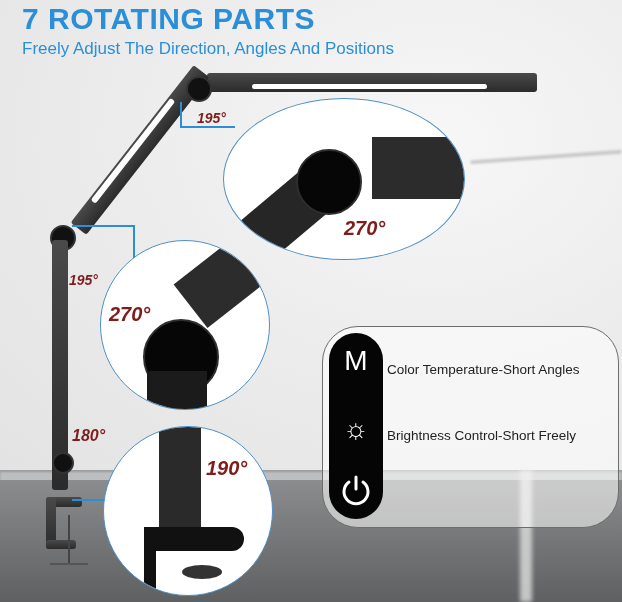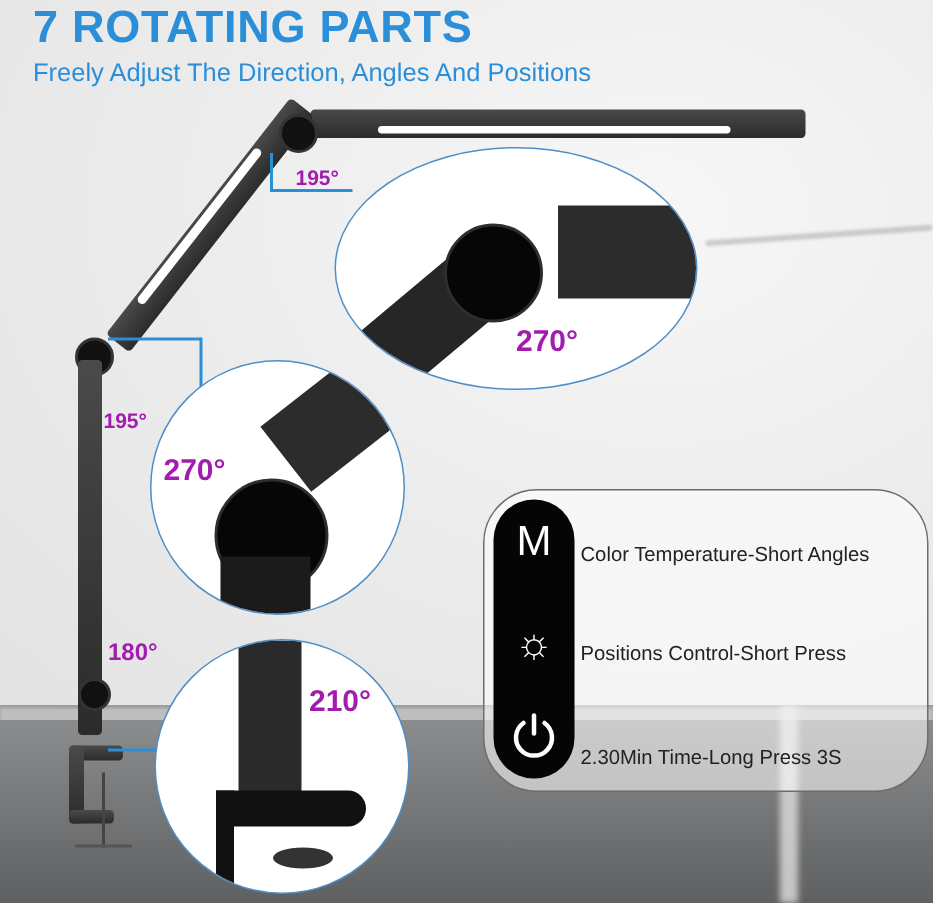--- a/index.html
+++ b/index.html
@@ -10,21 +10,21 @@
   .bg-crack{position:absolute;left:470px;top:155px;width:152px;height:4px;background:#9a9a9a;opacity:.45;transform:rotate(-4deg);border-radius:2px;filter:blur(1px);}
   .bg-table{position:absolute;left:0;top:480px;width:622px;height:122px;background:linear-gradient(180deg,#8b8c8d 0%,#5f6061 100%);}
   .bg-tabletop{position:absolute;left:0;top:472px;width:622px;height:14px;background:#bdbebf;filter:blur(1px);}
   .bg-post{position:absolute;left:520px;top:470px;width:12px;height:132px;background:#dedede;opacity:.8;filter:blur(2px);}
   .title{position:absolute;left:22px;top:2px;font-size:30px;font-weight:bold;color:#2a8fd8;letter-spacing:.5px;}
   .subtitle{position:absolute;left:22px;top:39px;font-size:17px;color:#2a8fd8;}
   .arm{position:absolute;background:linear-gradient(180deg,#4a4a4a,#2b2b2b);border-radius:3px;}
   .led{position:absolute;background:#fff;border-radius:3px;}
   .joint{position:absolute;width:22px;height:22px;border-radius:50%;background:#111;border:2px solid #333;}
   .bubble{position:absolute;background:#fff;border:1.5px solid #4f8fc7;border-radius:50%;overflow:hidden;}
-  .deg{position:absolute;color:#a21caf;font-weight:bold;}
+  .deg{position:absolute;color:#7f1d1d;font-weight:bold;font-style:italic;}
   .bline{position:absolute;background:#2a8fd8;}
   .panel{position:absolute;left:322px;top:326px;width:295px;height:200px;border:1.5px solid #6d6d6d;border-radius:36px;background:rgba(255,255,255,.55);}
   .pill{position:absolute;left:6px;top:6px;width:54px;height:186px;background:#050505;border-radius:27px;}
   .picon{position:absolute;left:0;width:54px;text-align:center;color:#fff;}
   .ptext{position:absolute;left:64px;font-size:13.5px;color:#222;}
 </style>
 </head>
 <body>
 
 <div class="bg-wall"></div>
@@ -80,30 +80,29 @@
   <div style="position:absolute;left:42px;top:78px;width:72px;height:72px;border-radius:50%;background:#060606;border:2px solid #2e2e2e;"></div>
   <div style="position:absolute;left:46px;top:130px;width:60px;height:50px;background:#1b1b1b;"></div>
   <div class="deg" style="left:8px;top:62px;font-size:20px;">270°</div>
 </div>
 
 <div class="bubble" style="left:103px;top:426px;width:168px;height:168px;">
   <div style="position:absolute;left:55px;top:0;width:42px;height:120px;background:#2a2a2a;"></div>
   <div style="position:absolute;left:40px;top:100px;width:100px;height:24px;background:#111;border-radius:0 12px 12px 0;"></div>
   <div style="position:absolute;left:40px;top:100px;width:12px;height:70px;background:#111;"></div>
   <div style="position:absolute;left:78px;top:138px;width:40px;height:14px;border-radius:50%;background:#333;"></div>
-  <div class="deg" style="left:102px;top:30px;font-size:20px;">210°</div>
+  <div class="deg" style="left:102px;top:30px;font-size:20px;">190°</div>
 </div>
 
 <div class="panel">
   <div class="pill">
     <div class="picon" style="top:12px;font-size:28px;">M</div>
     <div class="picon" style="top:80px;font-size:28px;">☼</div>
     <div class="picon" style="top:140px;">
       <svg width="34" height="34" viewBox="0 0 34 34">
           <path d="M10 9 A12 12 0 1 0 24 9" fill="none" stroke="#fff" stroke-width="3" stroke-linecap="round"></path>
           <line x1="17" y1="4" x2="17" y2="16" stroke="#fff" stroke-width="3" stroke-linecap="round"></line>
         </svg>
     </div>
   </div>
   <div class="ptext" style="top:35px;">Color Temperature-Short Angles</div>
-  <div class="ptext" style="top:101px;">Positions Control-Short Press</div>
-  <div class="ptext" style="top:170px;">2.30Min Time-Long Press 3S</div>
+  <div class="ptext" style="top:101px;">Brightness Control-Short Freely</div>
 </div>
 
 </body></html>

